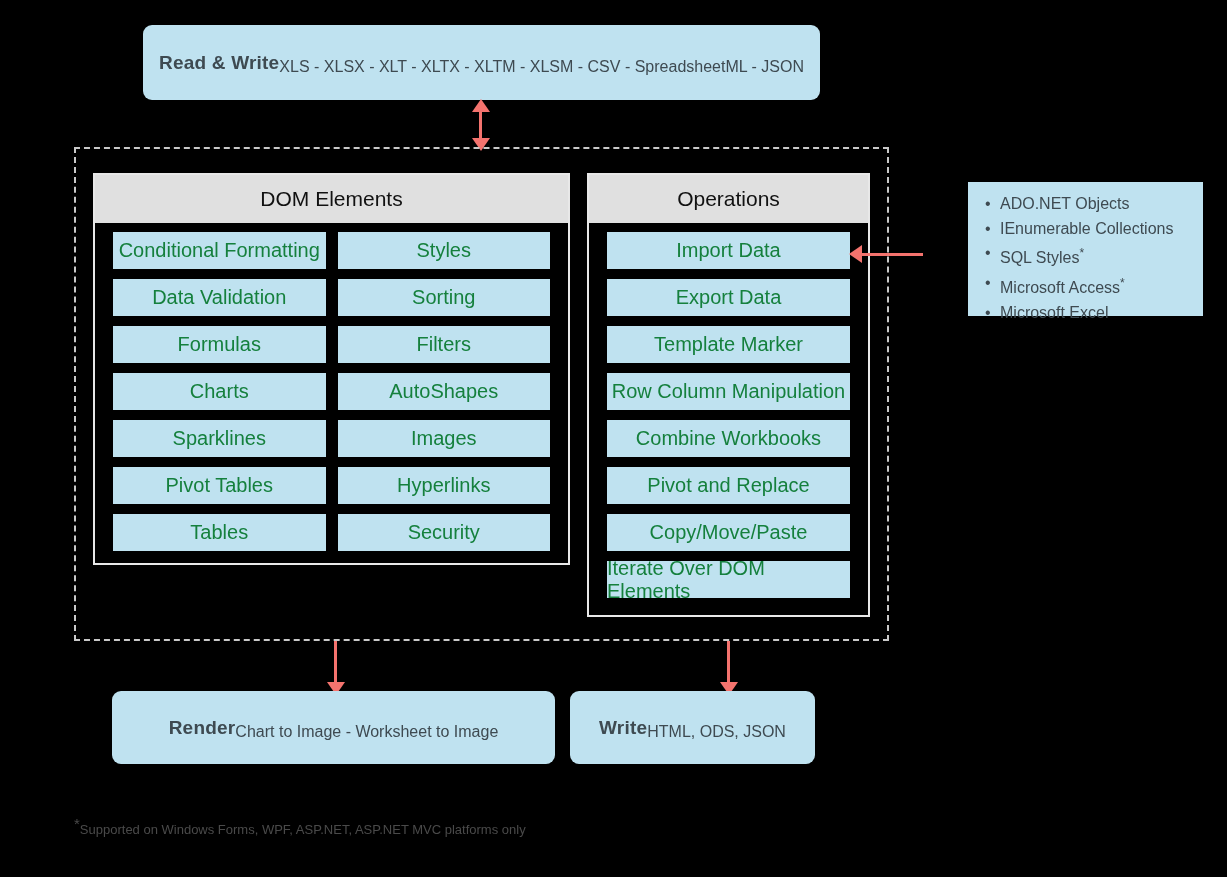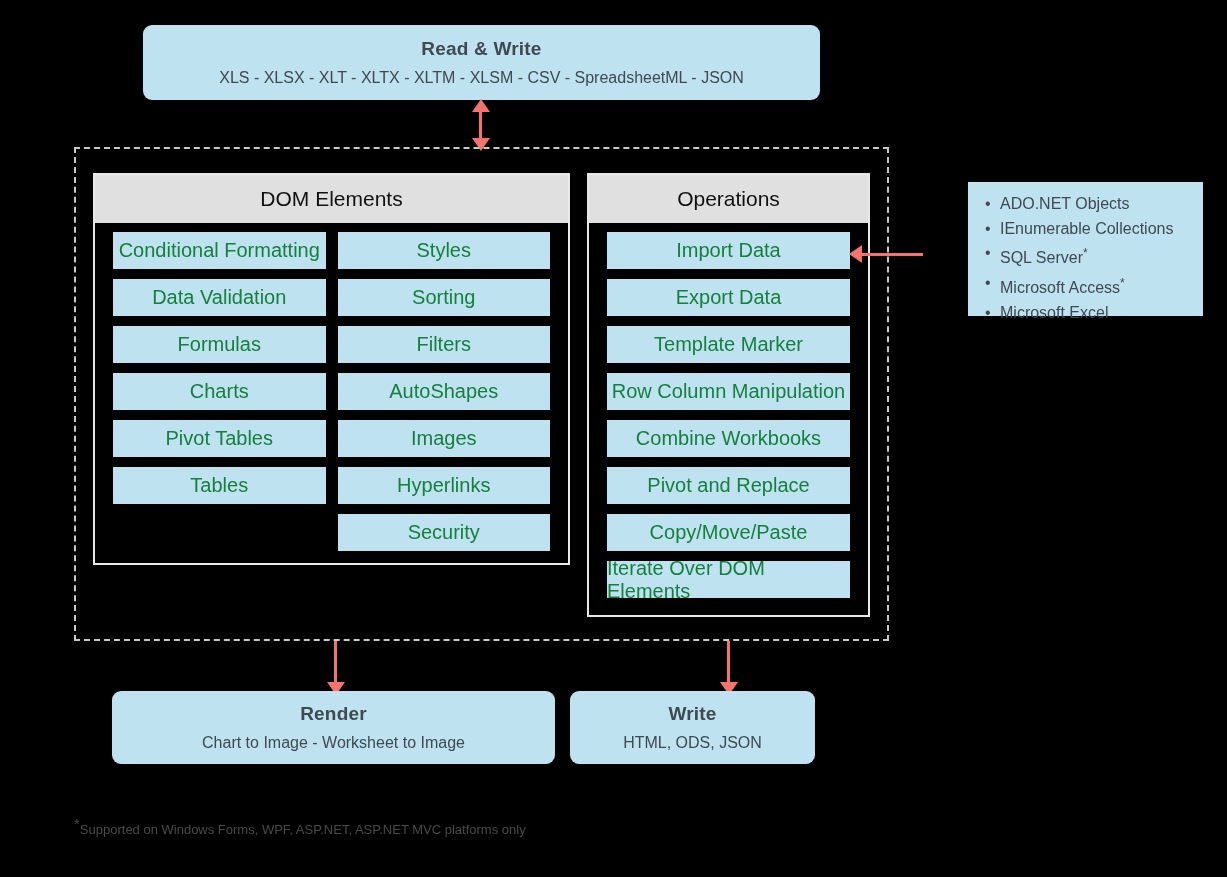--- a/index.html
+++ b/index.html
@@ -18,21 +18,21 @@
     overflow: hidden;
   }
 
   
   .rbox {
     position: absolute;
     background: #bfe2f0;
     border-radius: 9px;
     box-sizing: border-box;
     display: flex;
-    flex-direction: column;
+    flex-direction: row;
     align-items: center;
     justify-content: center;
   }
   .rbox .title {
     font-size: 19px;
     font-weight: bold;
     color: #3e4a51;
     letter-spacing: .2px;
   }
   .rbox .sub {
@@ -179,20 +179,21 @@
   <div id="dashed-container"></div>
 
   <div class="panel" id="dom-panel" style="left:93px; top:173px; width:477px; height:392px;">
     <div class="panel-head">DOM Elements</div>
     <div class="panel-body">
       <div class="col">
         <div class="cell">Conditional Formatting</div>
         <div class="cell">Data Validation</div>
         <div class="cell">Formulas</div>
         <div class="cell">Charts</div>
+        <div class="cell">Sparklines</div>
         <div class="cell">Pivot Tables</div>
         <div class="cell">Tables</div>
       </div>
       <div class="col">
         <div class="cell">Styles</div>
         <div class="cell">Sorting</div>
         <div class="cell">Filters</div>
         <div class="cell">AutoShapes</div>
         <div class="cell">Images</div>
         <div class="cell">Hyperlinks</div>
@@ -219,21 +220,21 @@
 
   <div>
     <div class="arrow-line" style="left:862px; top:253px; width:61px; height:3px;"></div>
     <div class="arrow-head ah-left" style="left:849px; top:245px;"></div>
   </div>
 
   <div id="datasource-box">
     <ul>
       <li><span>ADO.NET Objects</span></li>
       <li><span>IEnumerable Collections</span></li>
-      <li><span>SQL Server</span><span class="star">*</span></li>
+      <li><span>SQL Styles</span><span class="star">*</span></li>
       <li><span>Microsoft Access</span><span class="star">*</span></li>
       <li><span>Microsoft Excel</span></li>
     </ul>
   </div>
 
   <div>
     <div class="arrow-line" style="left:334px; top:641px; width:3px; height:44px;"></div>
     <div class="arrow-head ah-down" style="left:327px; top:682px;"></div>
   </div>
 

